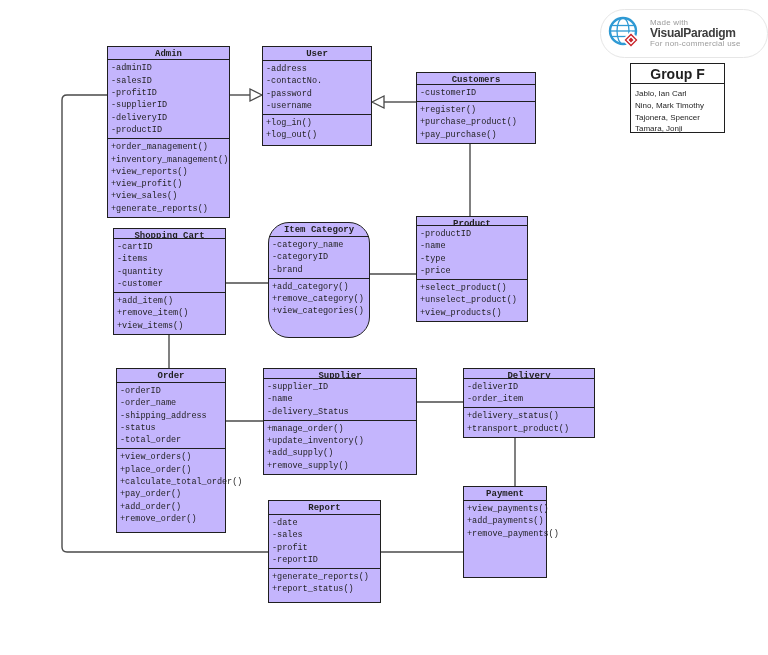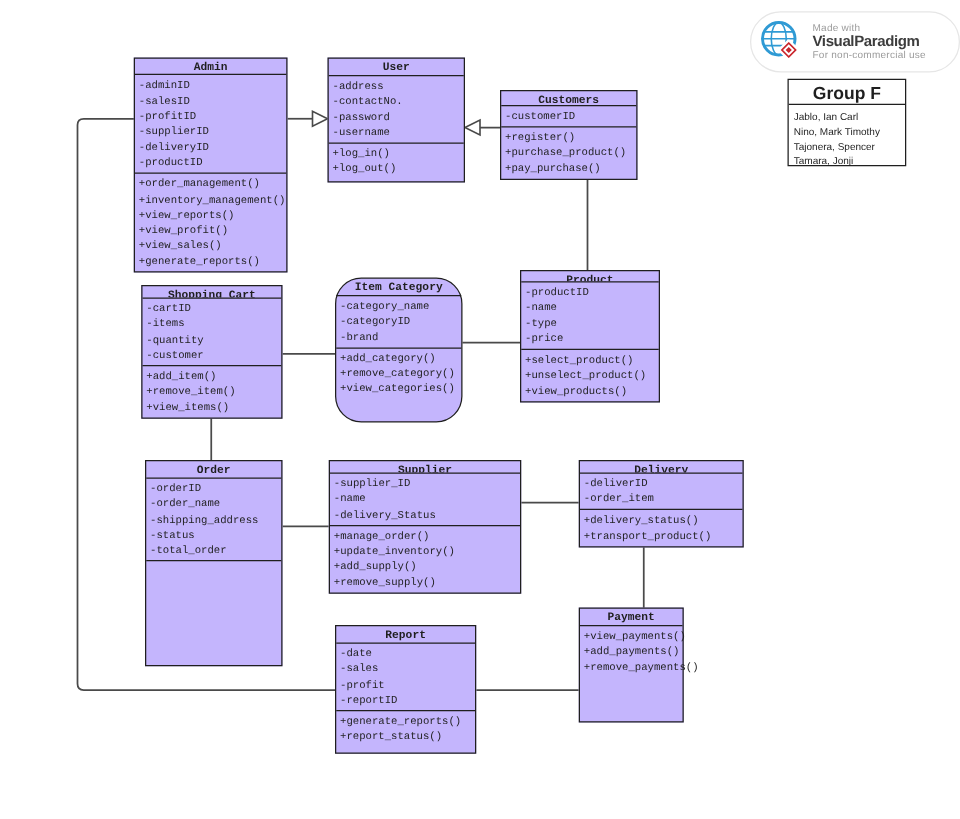--- a/index.html
+++ b/index.html
@@ -115,21 +115,21 @@
           <div>-address</div>
           <div>-contactNo.</div>
           <div>-password</div>
           <div>-username</div>
         </div>
         <div class="section methods">
           <div>+log_in()</div>
           <div>+log_out()</div>
         </div>
       </div>
-      <div class="uml-class" style="left: 400px; top: 72px; width: 110px; height: 72px;">
+      <div class="uml-class" style="left: 416px; top: 72px; width: 120px; height: 72px;">
         <div class="title">Customers</div>
         <div class="section attrs">
           <div>-customerID</div>
         </div>
         <div class="section methods">
           <div>+register()</div>
           <div>+purchase_product()</div>
           <div>+pay_purchase()</div>
         </div>
       </div>
@@ -175,20 +175,28 @@
         </div>
       </div>
       <div class="uml-class" style="left: 116px; top: 368px; width: 110px; height: 165px;">
         <div class="title">Order</div>
         <div class="section attrs">
           <div>-orderID</div>
           <div>-order_name</div>
           <div>-shipping_address</div>
           <div>-status</div>
           <div>-total_order</div>
+        </div>
+        <div class="section methods">
+          <div>+view_orders()</div>
+          <div>+place_order()</div>
+          <div>+calculate_total_order()</div>
+          <div>+pay_order()</div>
+          <div>+add_order()</div>
+          <div>+remove_order()</div>
         </div>
       </div>
       <div class="uml-class" style="left: 263px; top: 368px; width: 154px; height: 107px;">
         <div class="title">Supplier</div>
         <div class="section attrs">
           <div>-supplier_ID</div>
           <div>-name</div>
           <div>-delivery_Status</div>
         </div>
         <div class="section methods">

